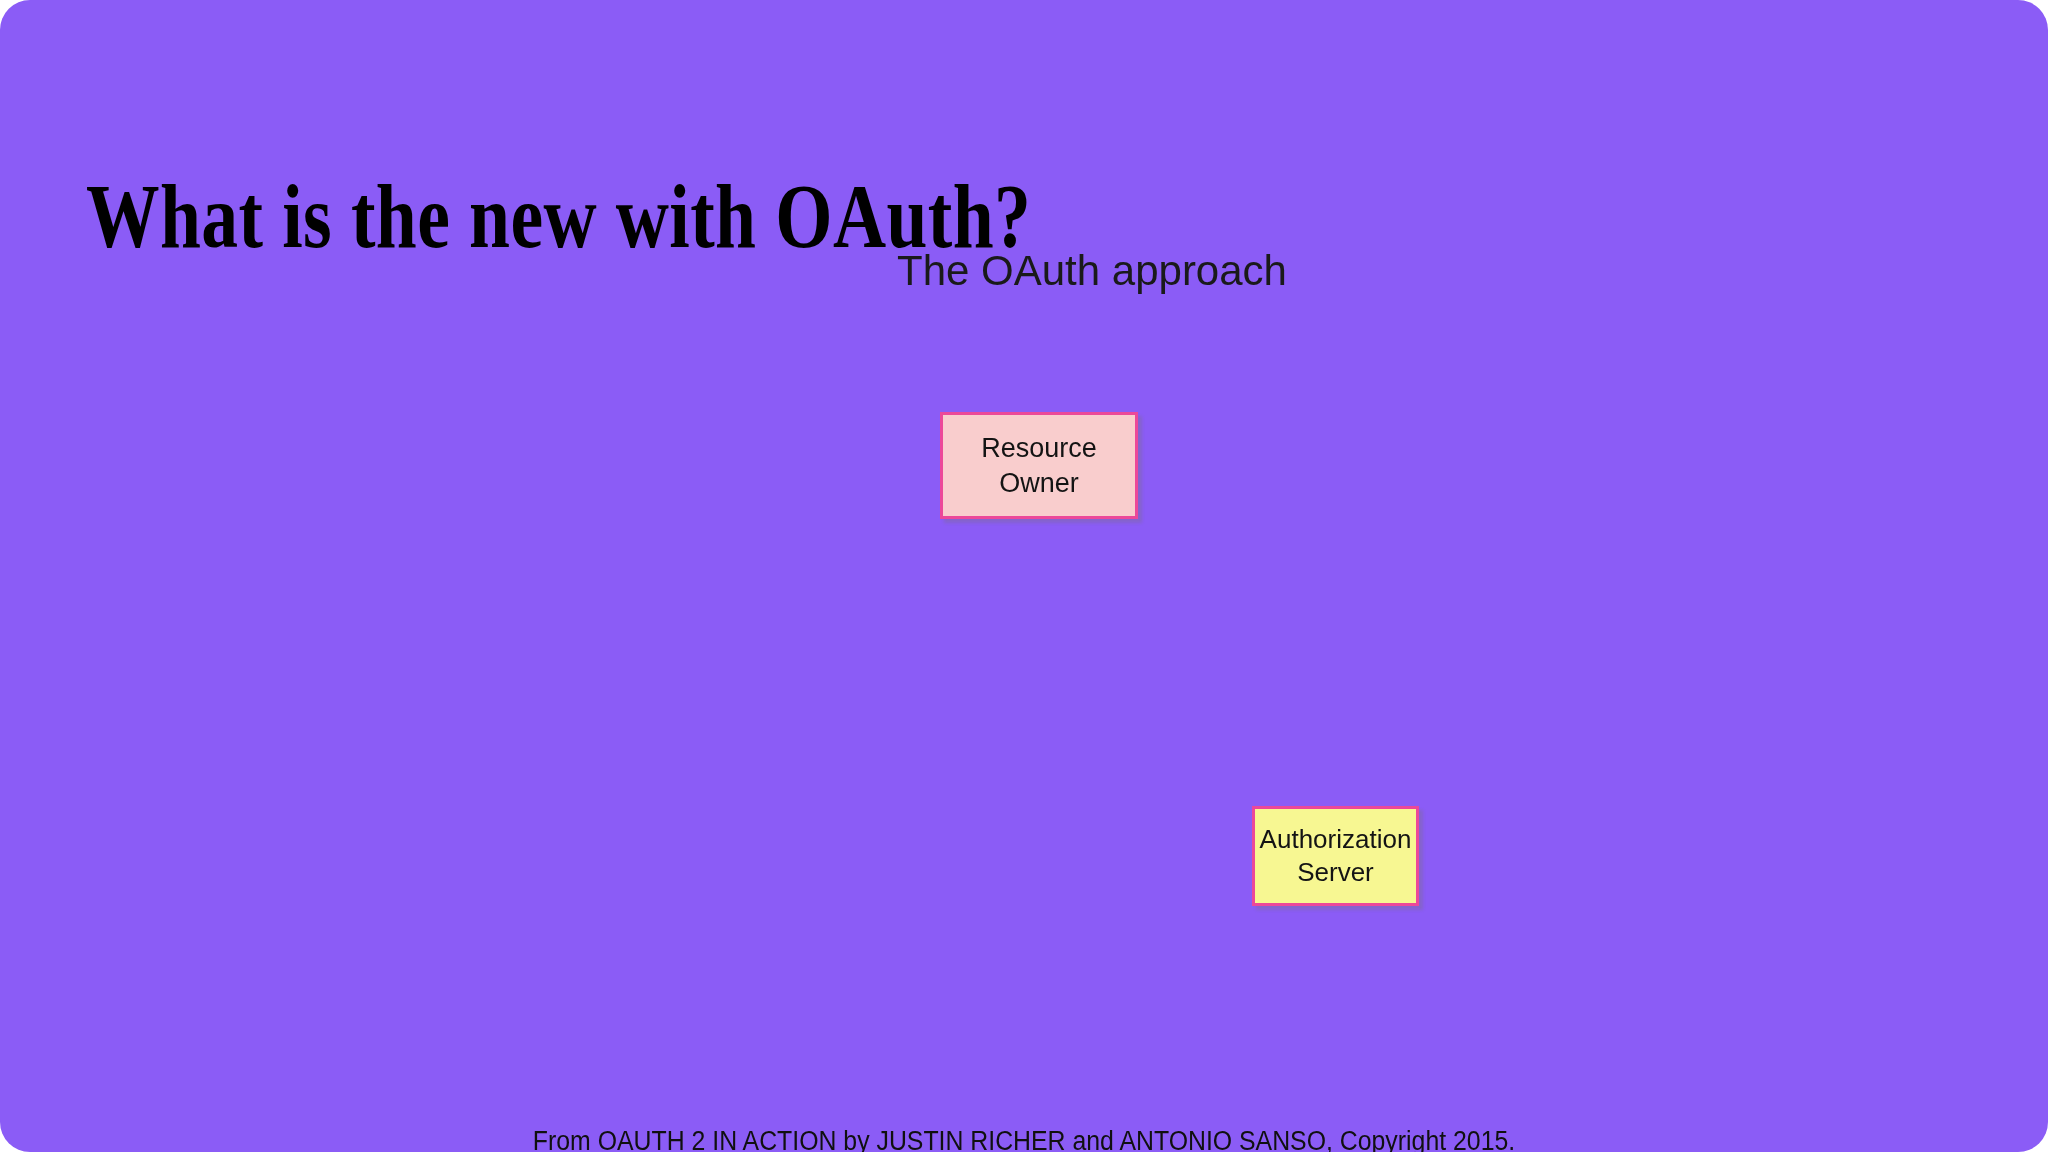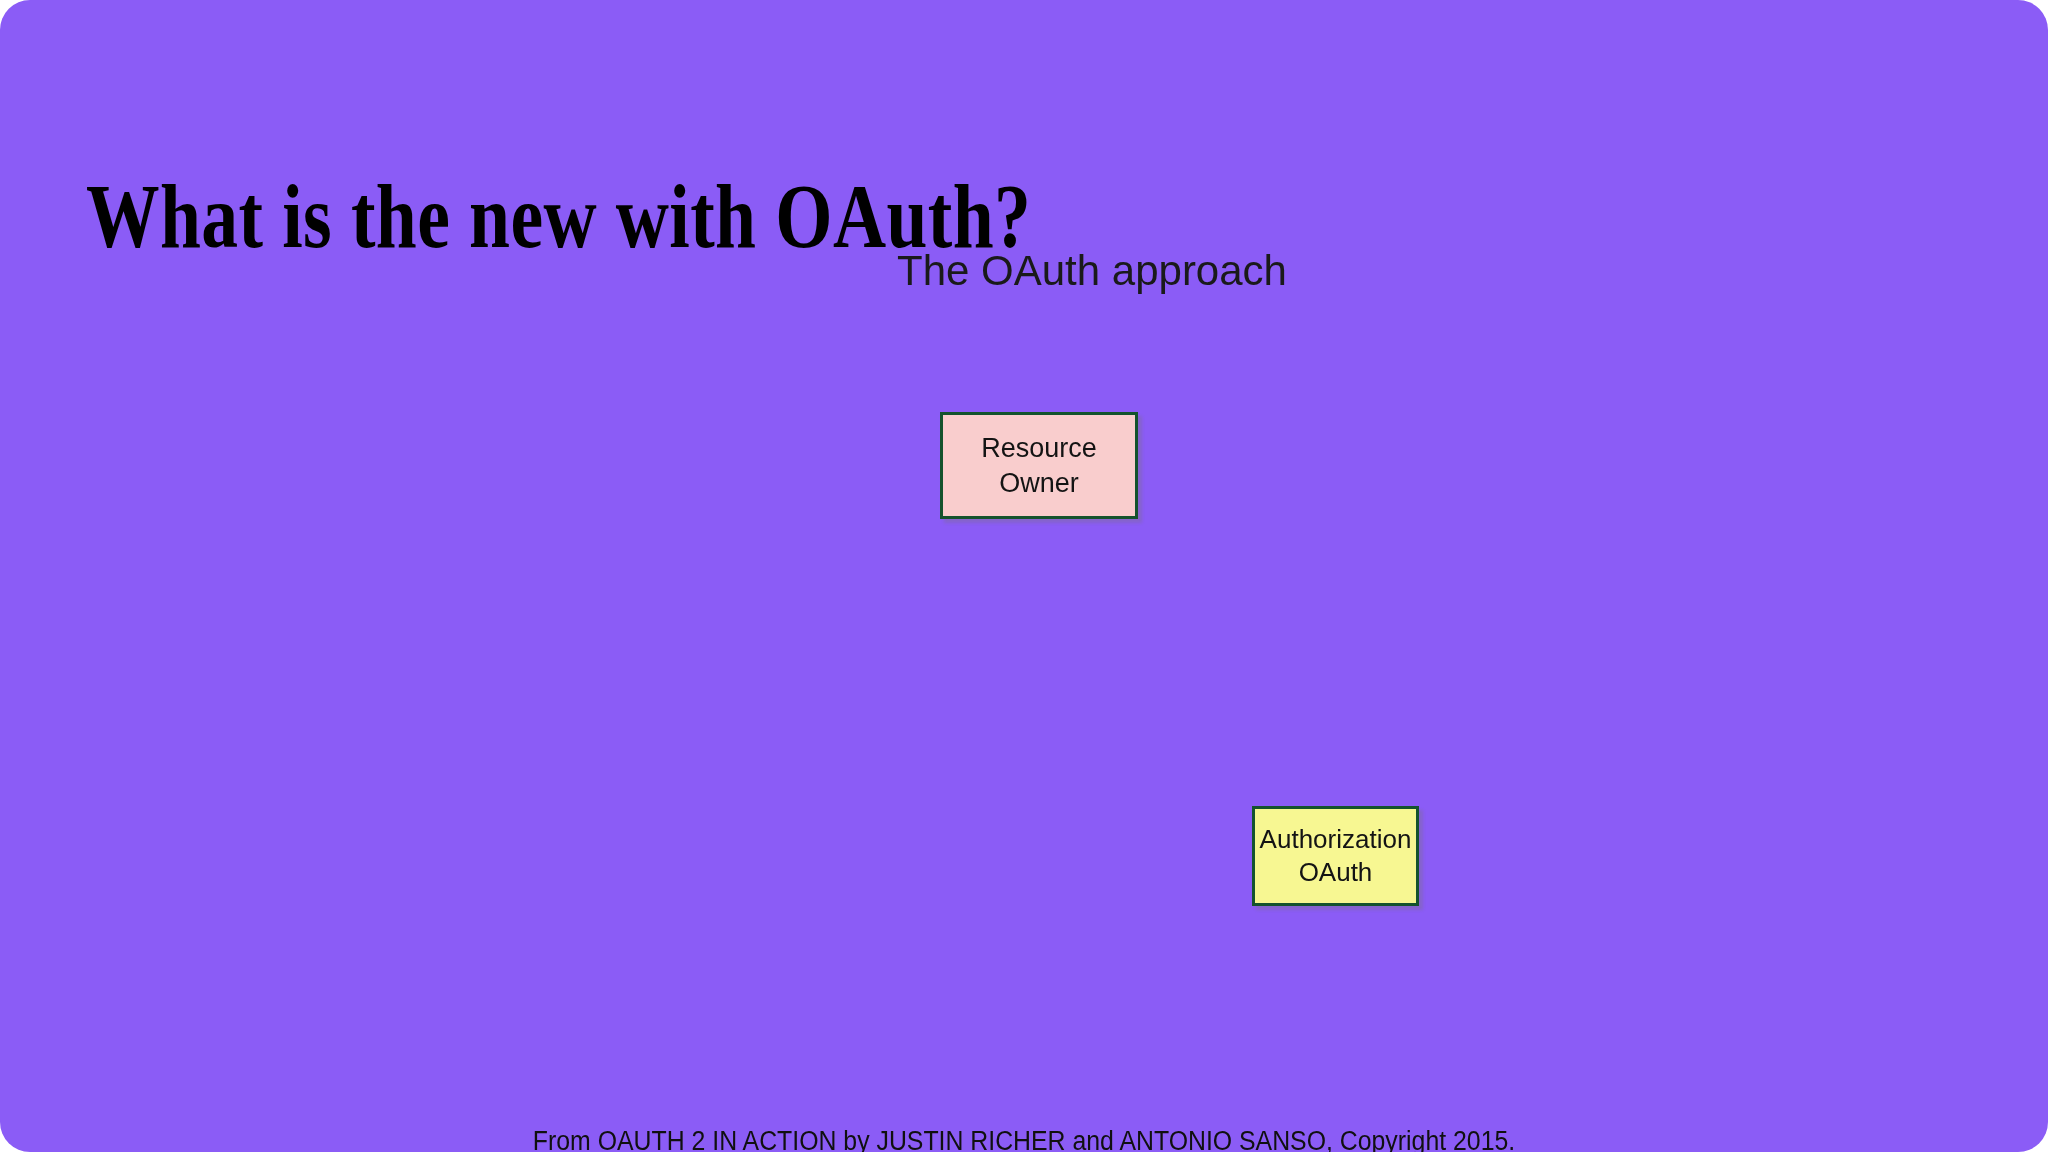--- a/index.html
+++ b/index.html
@@ -51,21 +51,21 @@
     font-size: 42px;
     line-height: 1.1;
     color: #1a1a1a;
     transform: translateX(68px);
   }
 
   
   .node {
     position: absolute;
     box-sizing: border-box;
-    border: 3px solid #14532d;
+    border: 3px solid #ec4899;
     display: flex;
     align-items: center;
     justify-content: center;
     text-align: center;
     font-family: "Liberation Sans", sans-serif;
     color: #141414;
     box-shadow: 4px 4px 3px rgba(120, 115, 110, 0.30);
   }
   .node-label {
     display: block;
@@ -125,18 +125,18 @@
   <div class="slide-subtitle">The OAuth approach</div>
 
   <div class="node node-resource-owner">
     <span class="node-label">Resource
 Owner</span>
   </div>
 
 
   <div class="node node-authorization-server">
     <span class="node-label">Authorization
-OAuth</span>
+Server</span>
   </div>
 
   <div class="slide-footer">From OAUTH 2 IN ACTION by JUSTIN RICHER and ANTONIO SANSO, Copyright 2015.</div>
 
 </div>
 
 </body></html>

